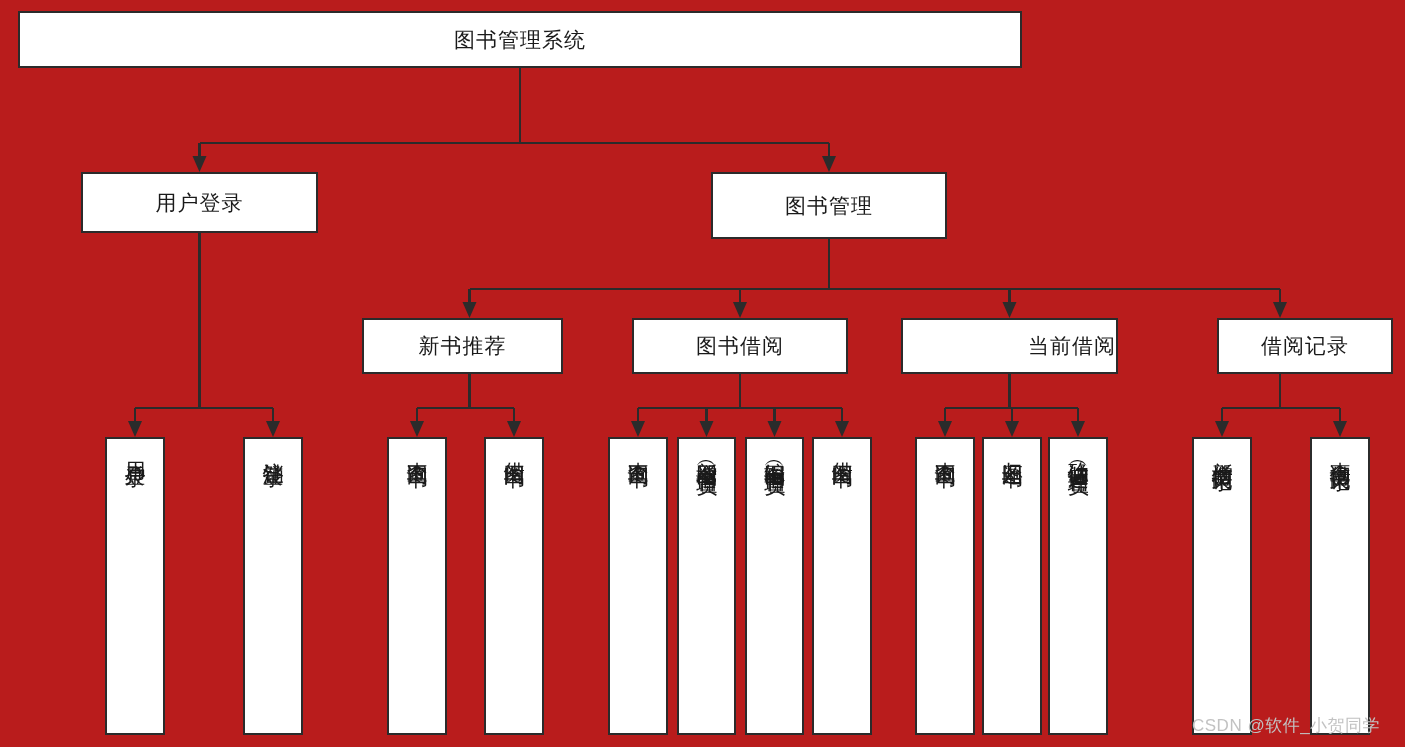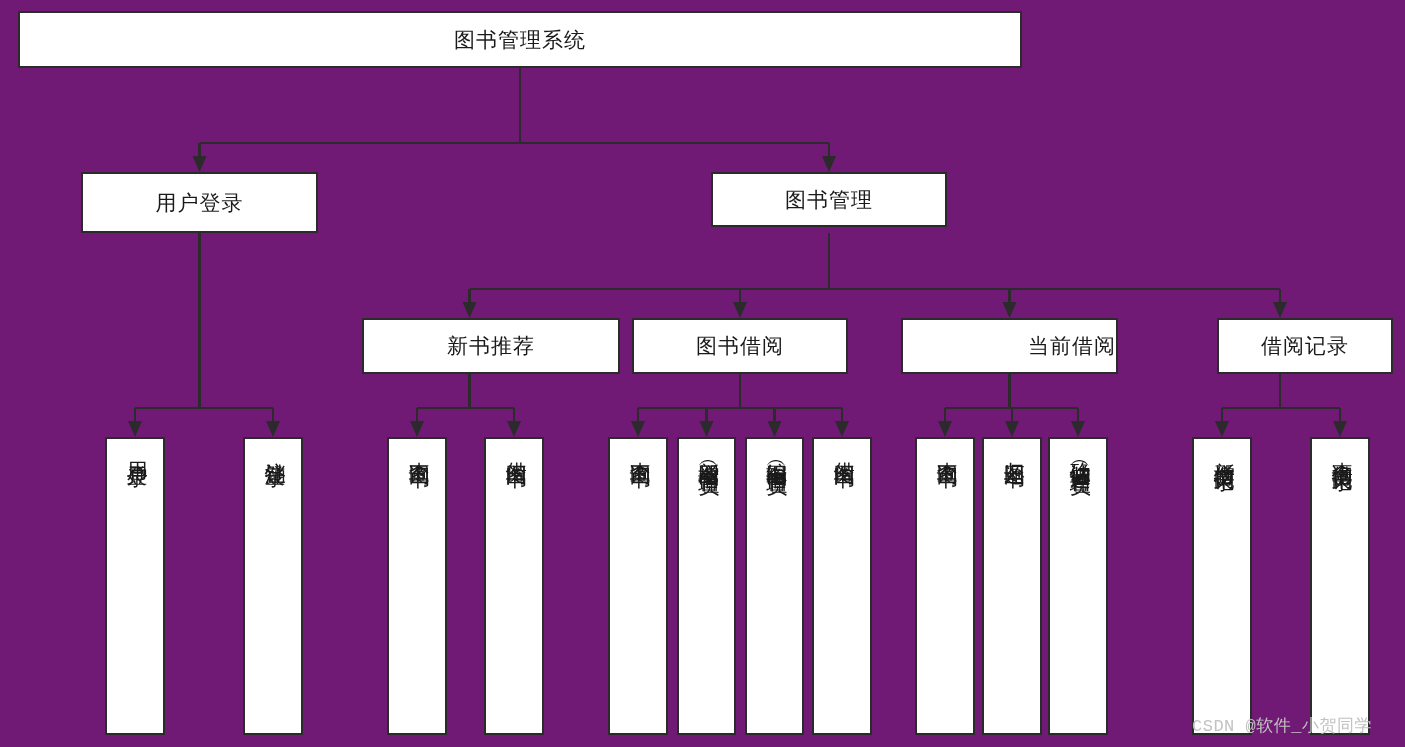--- a/index.html
+++ b/index.html
@@ -4,22 +4,22 @@
 <style>
   html, body {
     margin: 0;
     padding: 0;
     background: #ffffff;
   }
   #canvas {
     position: relative;
     width: 1405px;
     height: 747px;
-    background: #701a75;
-    font-family: Liberation Mono, monospace;
+    background: #b91c1c;
+    font-family: Liberation Sans, sans-serif;
     overflow: hidden;
   }
   #edges {
     position: absolute;
     left: 0;
     top: 0;
     width: 1405px;
     height: 747px;
     pointer-events: none;
   }
@@ -117,24 +117,24 @@
       <line x1="1340" y1="408" x2="1340" y2="421" stroke="#2b2b2b" stroke-width="2.5" shape-rendering="crispEdges"></line>
       <polygon points="1333,421 1347,421 1340,437" fill="#2b2b2b"></polygon>
     </svg>
   <div id="nodes-layer">
       <div class="node h" style="left: 18px; top: 11px; width: 1004px; height: 57px;">
         <span>图书管理系统</span>
       </div>
       <div class="node h" style="left: 81px; top: 172px; width: 237px; height: 61px;">
         <span>用户登录</span>
       </div>
-      <div class="node h" style="left: 711px; top: 172px; width: 236px; height: 55px;">
+      <div class="node h" style="left: 711px; top: 172px; width: 236px; height: 67px;">
         <span>图书管理</span>
       </div>
-      <div class="node h" style="left: 362px; top: 318px; width: 258px; height: 56px;">
+      <div class="node h" style="left: 362px; top: 318px; width: 201px; height: 56px;">
         <span>新书推荐</span>
       </div>
       <div class="node h" style="left: 632px; top: 318px; width: 216px; height: 56px;">
         <span>图书借阅</span>
       </div>
       <div class="node h" style="left: 901px; top: 318px; width: 217px; height: 56px; justify-content: flex-end;">
         <span>当前借阅</span>
       </div>
       <div class="node h" style="left: 1217px; top: 318px; width: 176px; height: 56px; align-items: center;">
         <span>借阅记录</span>

